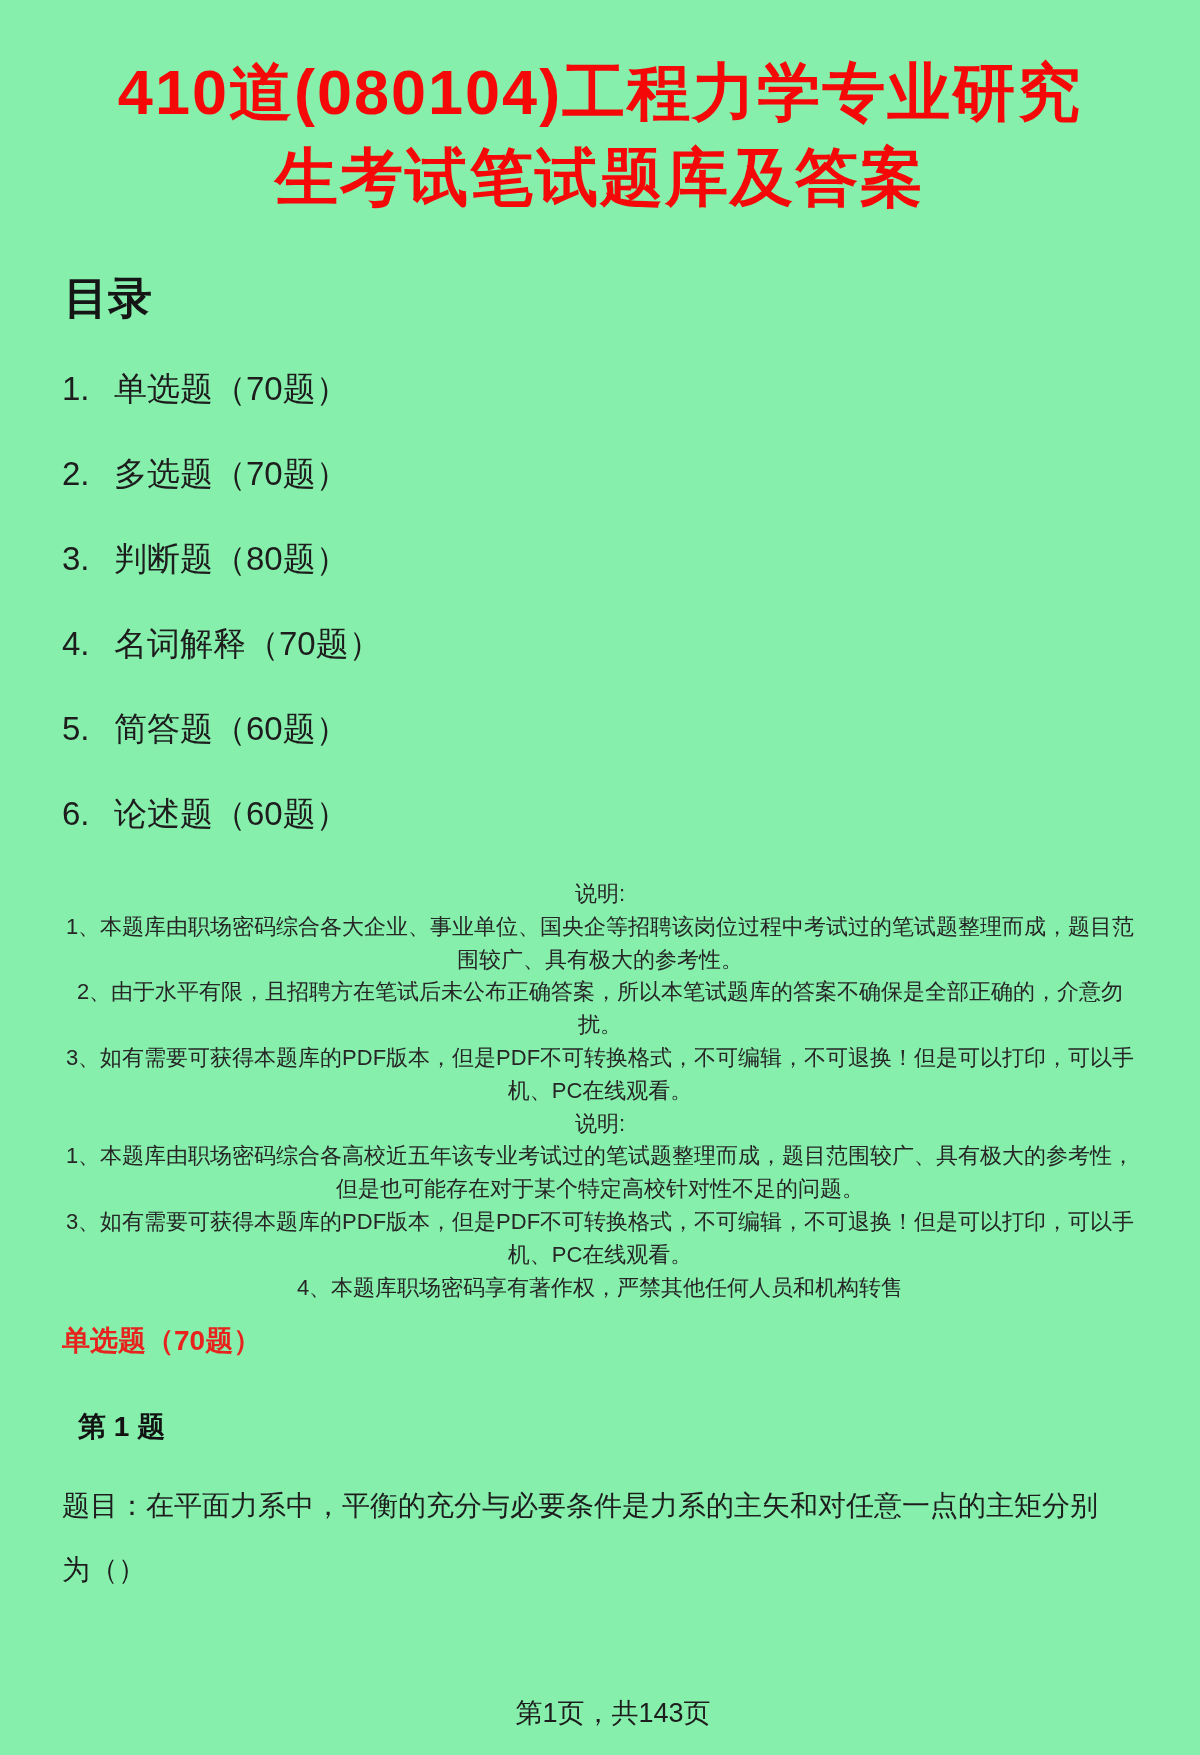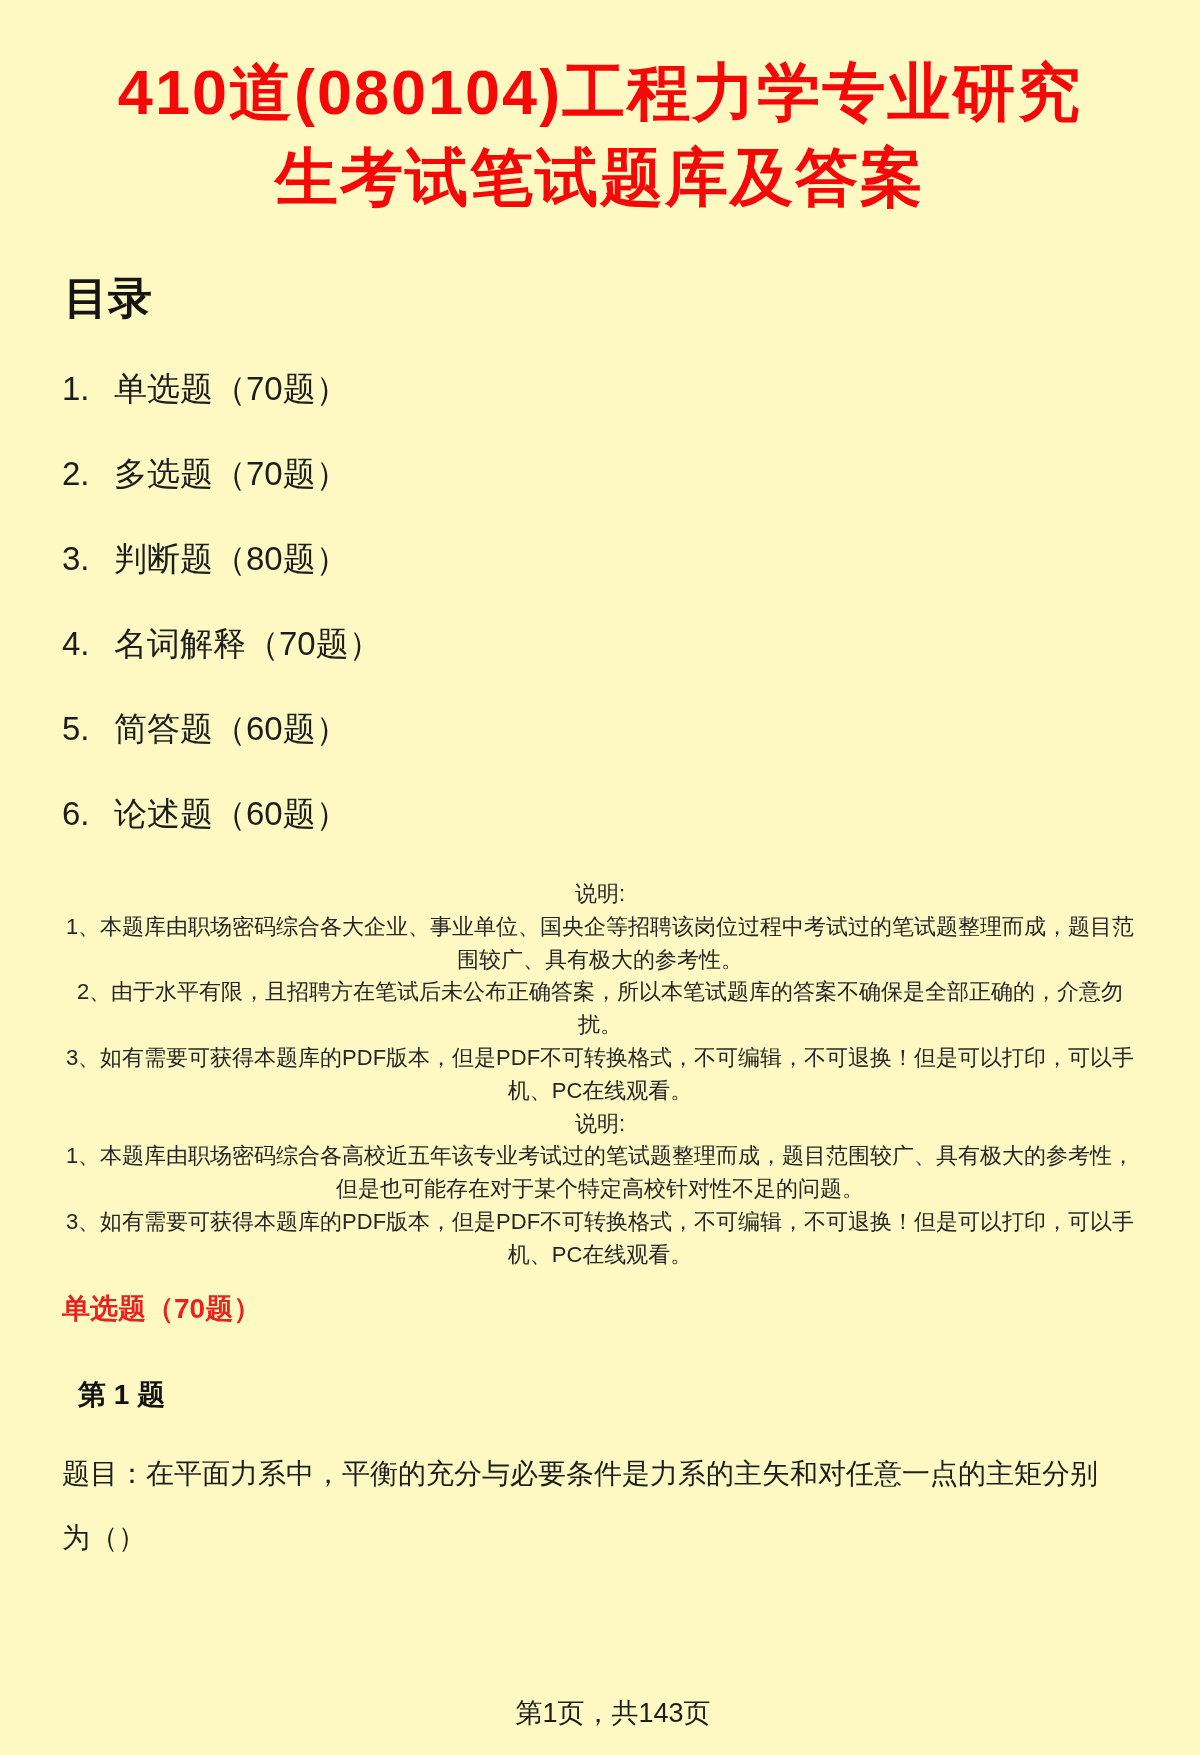--- a/index.html
+++ b/index.html
@@ -1,20 +1,20 @@
 <!DOCTYPE html>
 <html lang="zh"><head>
 <meta charset="utf-8">
 <style>
   html,body { margin:0; padding:0; background:#ffffff; }
   .page {
     position:relative;
     width:1200px; height:1755px;
     margin:0 auto;
-    background:#fef9c3;
+    background:#86efac;
     font-family:"Liberation Sans","DejaVu Sans",sans-serif;
     color:#1d1d1d;
     overflow:hidden;
     box-sizing:border-box;
   }
   .inner { padding:50px 62px 0; box-sizing:border-box; }
 
   .doc-title {
     margin:0;
     text-align:center;
@@ -121,20 +121,21 @@
       <p>说明:</p>
       <p>1、本题库由职场密码综合各大企业、事业单位、国央企等招聘该岗位过程中考试过的笔试题整理而成，题目范围较广、具有极大的参考性。</p>
       <p>2、由于水平有限，且招聘方在笔试后未公布正确答案，所以本笔试题库的答案不确保是全部正确的，介意勿扰。</p>
       <p>3、如有需要可获得本题库的PDF版本，但是PDF不可转换格式，不可编辑，不可退换！但是可以打印，可以手机、PC在线观看。</p>
     </div>
 
     <div class="notes">
       <p>说明:</p>
       <p>1、本题库由职场密码综合各高校近五年该专业考试过的笔试题整理而成，题目范围较广、具有极大的参考性，但是也可能存在对于某个特定高校针对性不足的问题。</p>
       <p>3、如有需要可获得本题库的PDF版本，但是PDF不可转换格式，不可编辑，不可退换！但是可以打印，可以手机、PC在线观看。</p>
+      <p>4、本题库职场密码享有著作权，严禁其他任何人员和机构转售</p>
     </div>
 
     <h3 class="section-header">单选题（70题）</h3>
 
     <h4 class="question-number">第 1 题</h4>
 
     <p class="question-text">题目：在平面力系中，平衡的充分与必要条件是力系的主矢和对任意一点的主矩分别为（）</p>
 
   </div>
 

